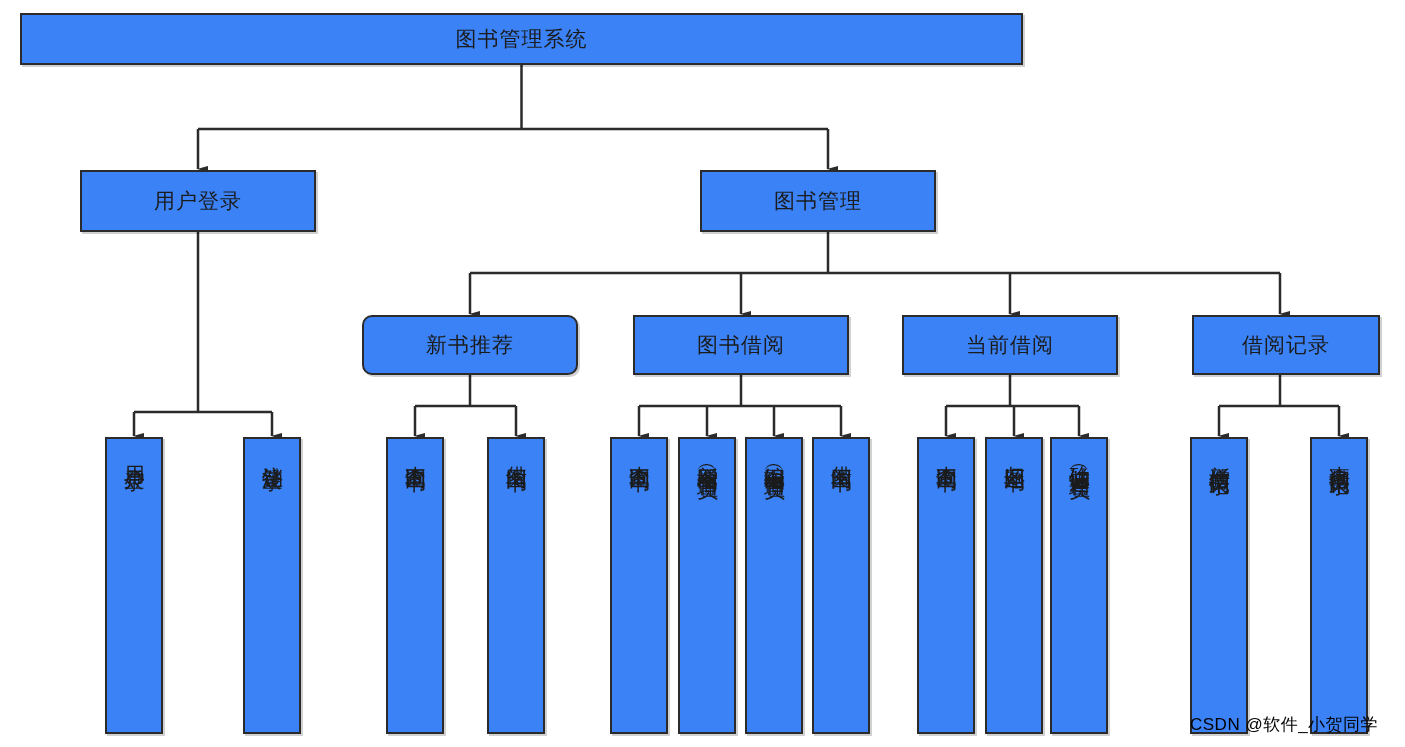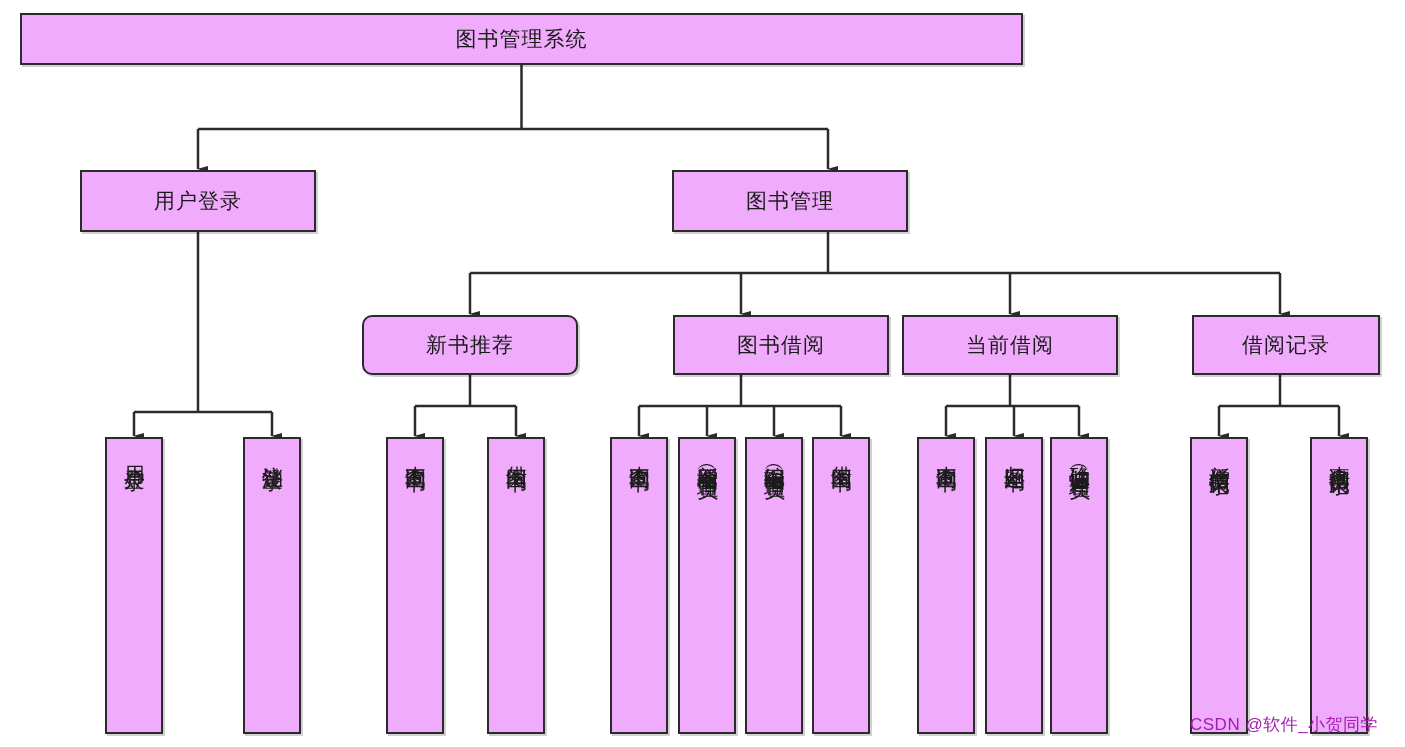--- a/index.html
+++ b/index.html
@@ -20,21 +20,21 @@
   svg.layer {
     position: absolute;
     left: 0;
     top: 0;
     width: 1405px;
     height: 747px;
   }
   .node-box {
     position: absolute;
     box-sizing: border-box;
-    background: #f0abfc;
+    background: #3b82f6;
     border: 2px solid #2b2b2b;
     box-shadow: 2px 2px 0 rgba(0,0,0,0.18);
     display: flex;
     align-items: center;
     justify-content: center;
     overflow: hidden;
   }
   .node-label {
     color: #1b1b1b;
     line-height: 1.18;
@@ -50,21 +50,21 @@
     padding-top: 10px;
   }
   .node-box.vert .node-label {
     writing-mode: vertical-rl;
     text-orientation: upright;
     font-size: 21px;
     letter-spacing: 2px;
   }
   .watermark {
     position: absolute;
-    color: #a21caf;
+    color: #000000;
     font-size: 17px;
     white-space: nowrap;
     letter-spacing: 0.5px;
     pointer-events: none;
   }
 </style>
 </head>
 <body>
 
 <div id="diagram-root">
@@ -111,27 +111,27 @@
       </g>
   </svg>
 
   <div id="nodes-container">
       <div class="node-box horiz" style="left: 20px; top: 13px; width: 1003px; height: 52px;">
         <div class="node-label">图书管理系统</div>
       </div>
       <div class="node-box horiz" style="left: 80px; top: 170px; width: 236px; height: 62px;">
         <div class="node-label">用户登录</div>
       </div>
-      <div class="node-box horiz" style="left: 672px; top: 170px; width: 236px; height: 62px;">
+      <div class="node-box horiz" style="left: 700px; top: 170px; width: 236px; height: 62px;">
         <div class="node-label">图书管理</div>
       </div>
       <div class="node-box horiz" style="left: 362px; top: 315px; width: 216px; height: 60px; border-radius: 10px;">
         <div class="node-label">新书推荐</div>
       </div>
-      <div class="node-box horiz" style="left: 633px; top: 315px; width: 216px; height: 60px; margin-left: 40px;">
+      <div class="node-box horiz" style="left: 633px; top: 315px; width: 216px; height: 60px;">
         <div class="node-label">图书借阅</div>
       </div>
       <div class="node-box horiz" style="left: 902px; top: 315px; width: 216px; height: 60px; justify-content: center;">
         <div class="node-label">当前借阅</div>
       </div>
       <div class="node-box horiz" style="left: 1192px; top: 315px; width: 188px; height: 60px;">
         <div class="node-label">借阅记录</div>
       </div>
       <div class="node-box vert" style="left: 105px; top: 437px; width: 58px; height: 297px;">
         <div class="node-label">用户登录</div>

